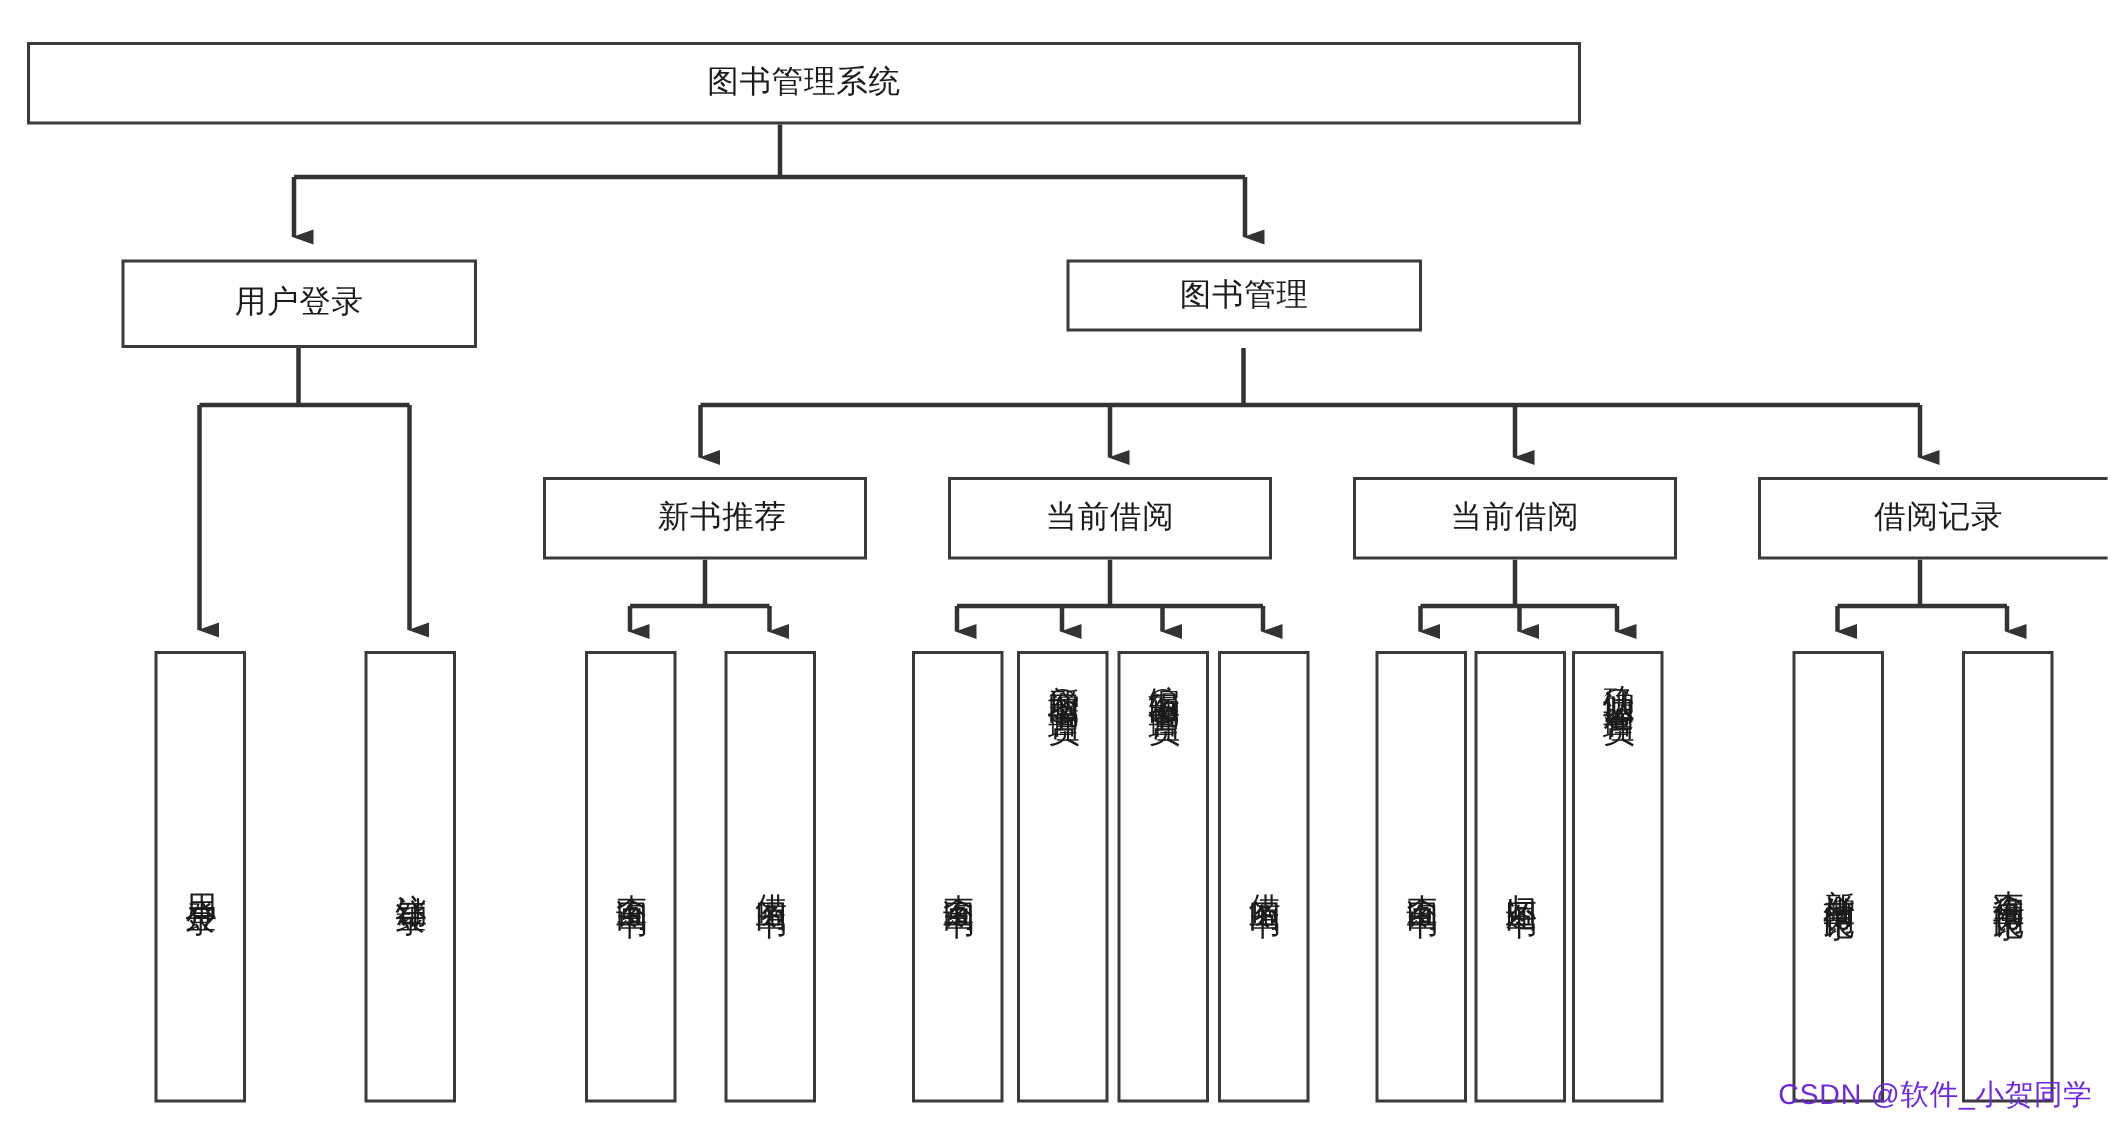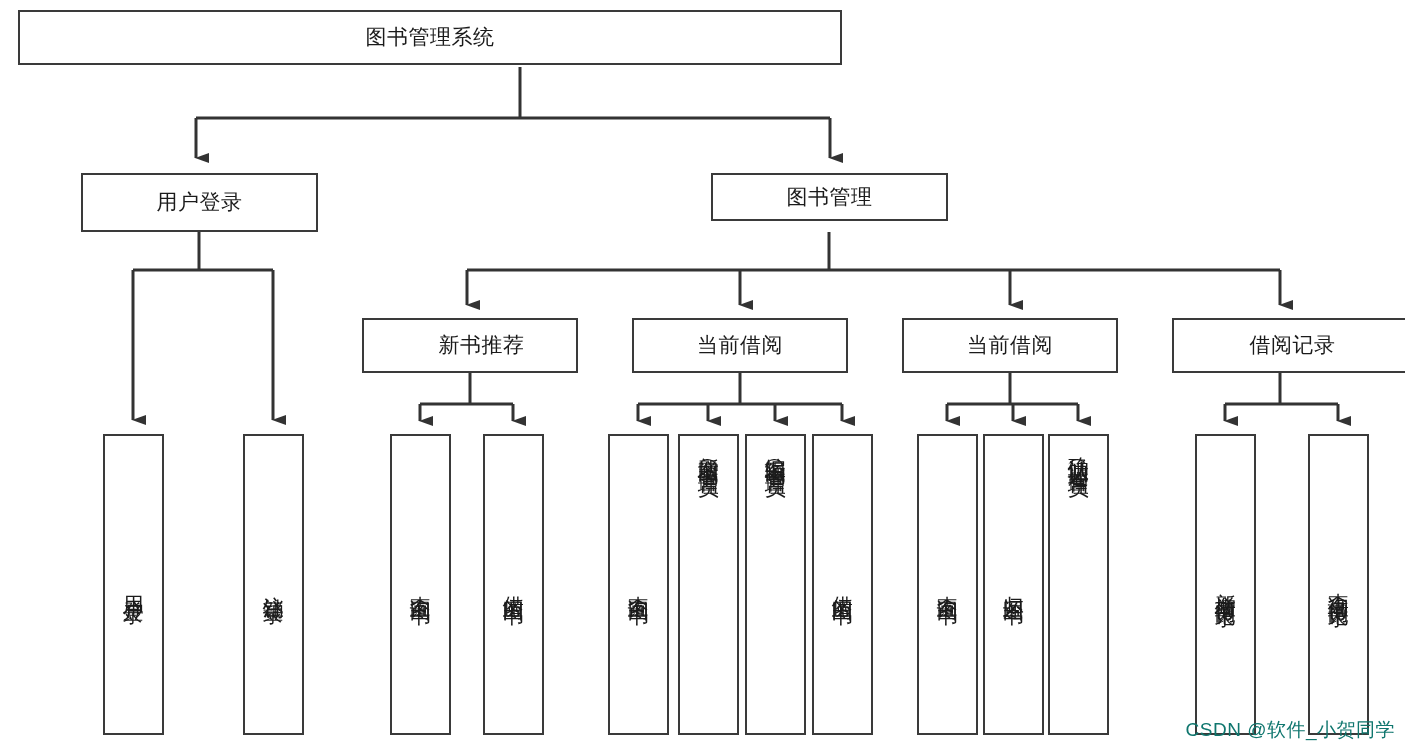--- a/index.html
+++ b/index.html
@@ -48,21 +48,21 @@
   }
   
   .node.leaf{align-items:center;}
   .node.leaf.top .lbl{align-self:flex-start;margin-top:4px;}
 
   #watermark{
     position:absolute;
     right:10px;
     bottom:4px;
     font-size:19px;
-    color:#0f766e;
+    color:#6d28d9;
     white-space:nowrap;
     letter-spacing:0.5px;
   }
 </style>
 </head>
 <body>
 
 <div id="stage">
 
   <svg class="wires" viewBox="0 0 1405 747" xmlns="http://www.w3.org/2000/svg">
@@ -108,21 +108,21 @@
       <path d="M1013,404 L1013,421" marker-end="url(#arrow)"></path>
       <path d="M1078,404 L1078,421" marker-end="url(#arrow)"></path>
 
       <path d="M1280,373 L1280,404"></path>
       <path d="M1225,404 L1338,404"></path>
       <path d="M1225,404 L1225,421" marker-end="url(#arrow)"></path>
       <path d="M1338,404 L1338,421" marker-end="url(#arrow)"></path>
     </g>
   </svg>
 
-  <div class="node root horiz" style="left:18px;top:10px;width:824px;height:55px;">
+  <div class="node root horiz" style="left:18px;top:28px;width:1036px;height:55px;">
     <span class="lbl">图书管理系统</span>
   </div>
 
   <div class="node horiz" style="left:81px;top:173px;width:237px;height:59px;">
     <span class="lbl">用户登录</span>
   </div>
   <div class="node horiz" style="left:711px;top:173px;width:237px;height:48px;">
     <span class="lbl">图书管理</span>
   </div>
 

